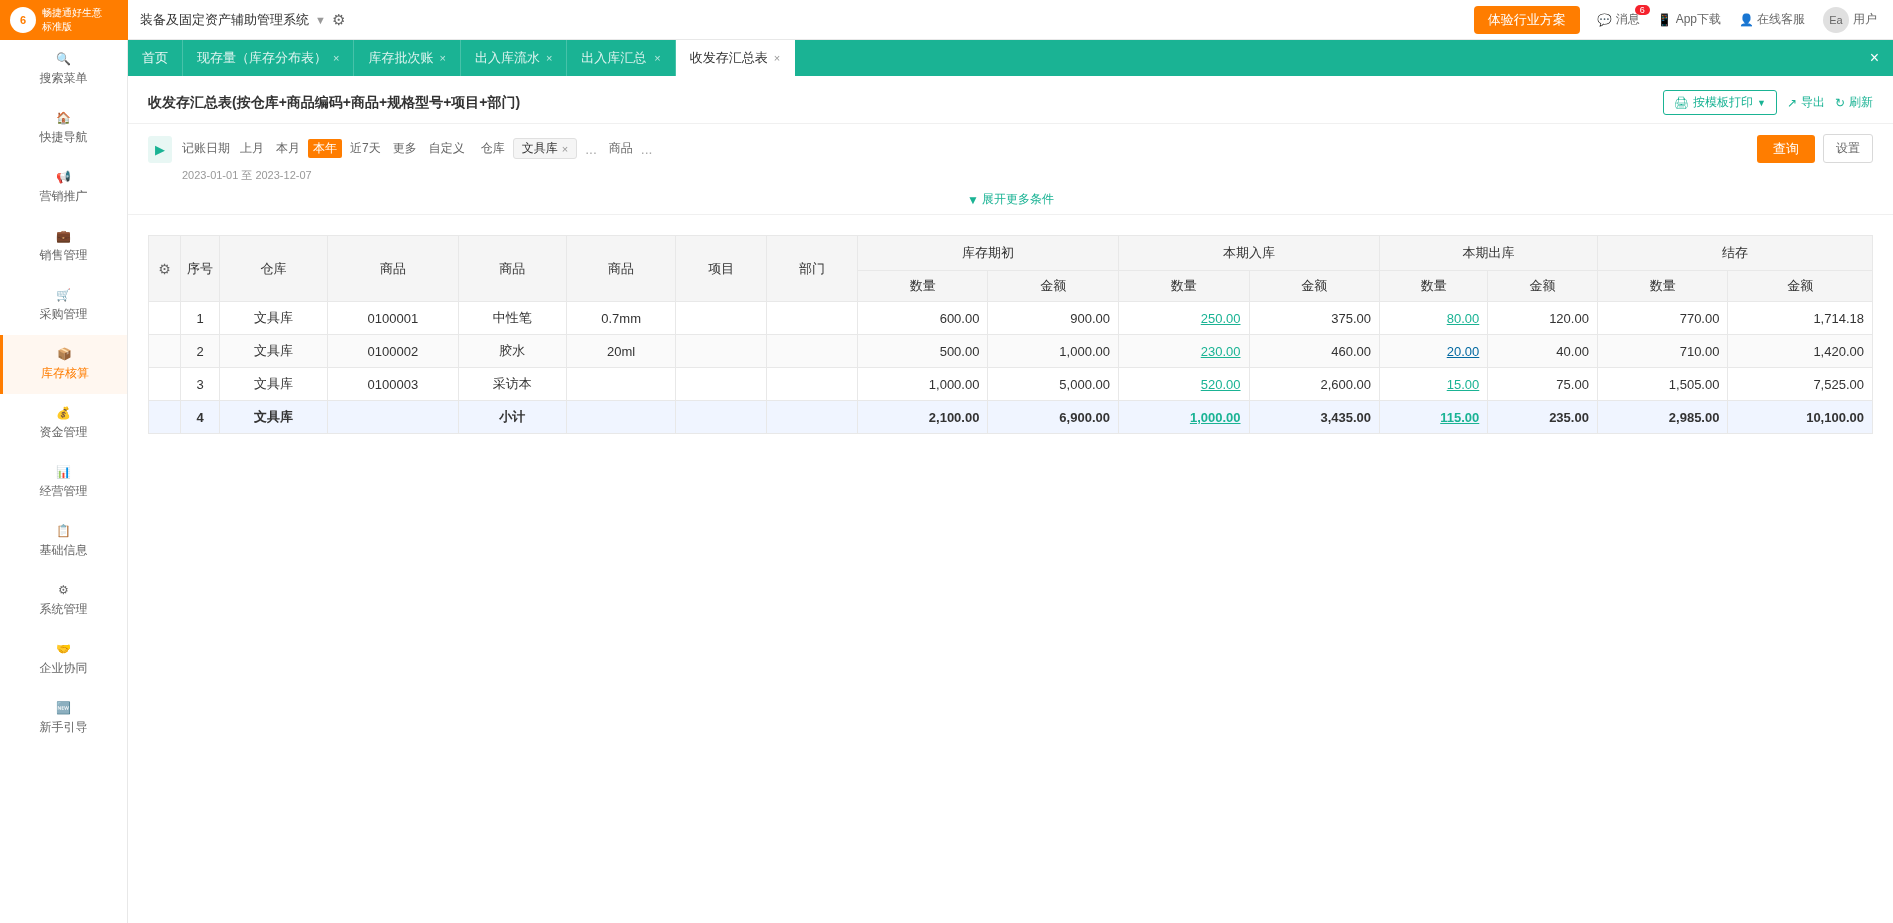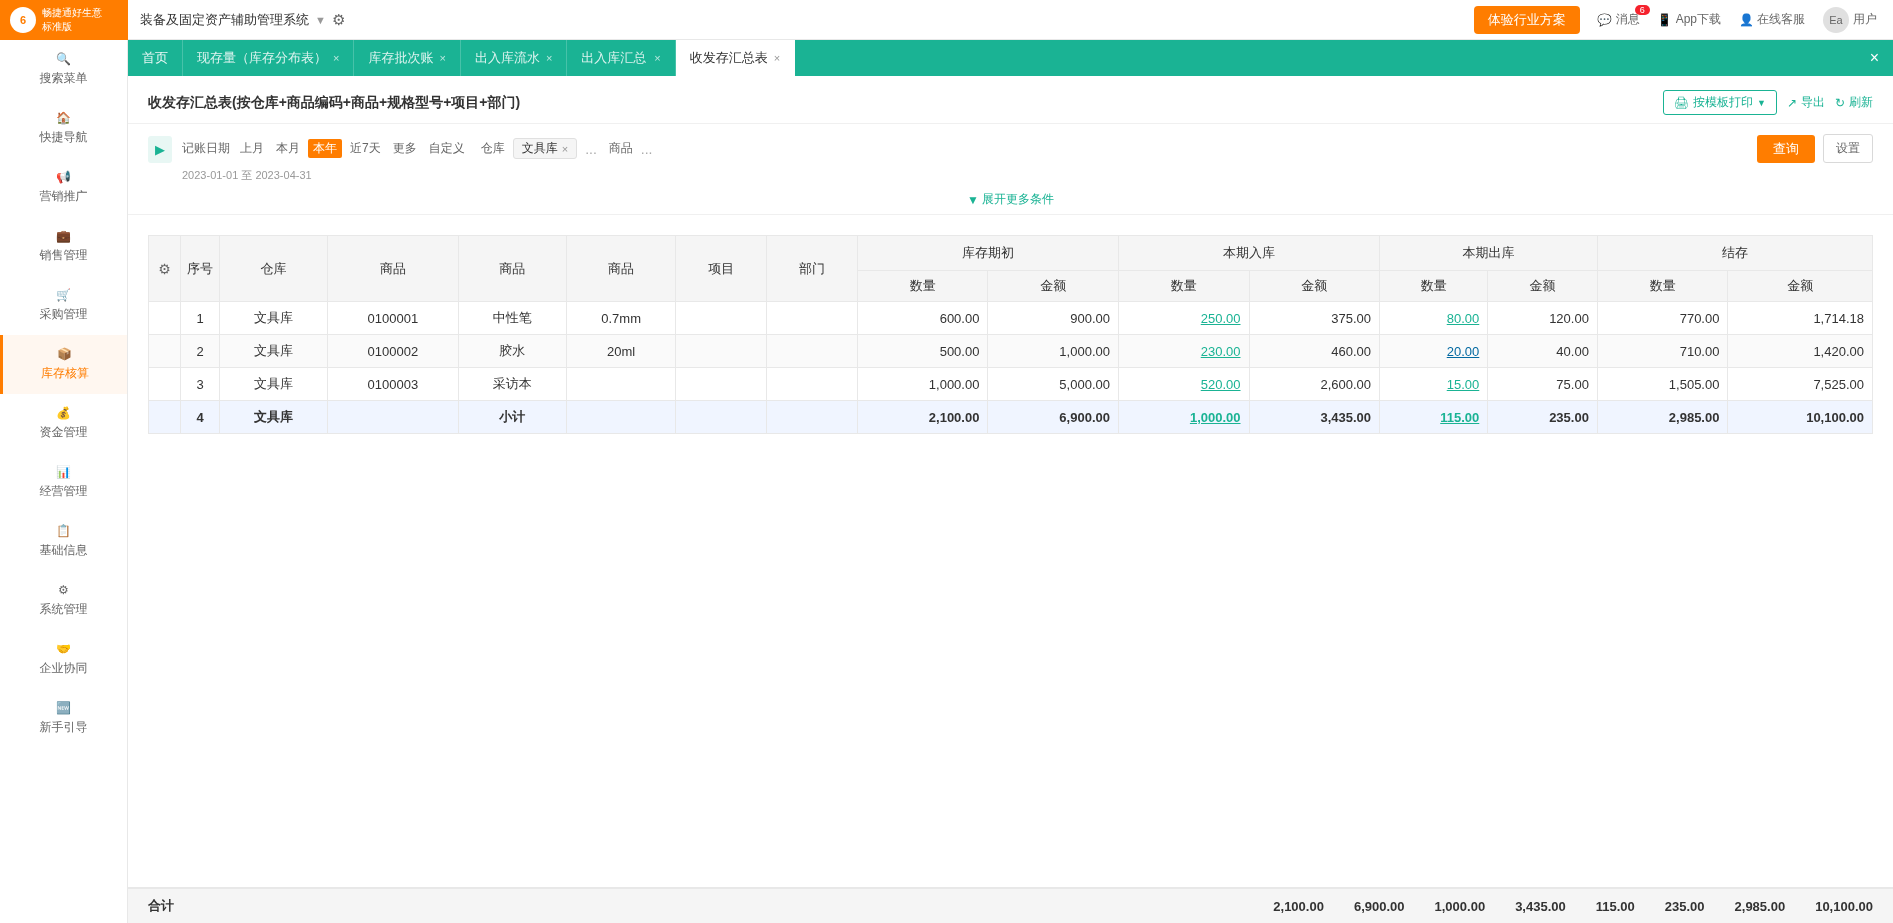--- a/index.html
+++ b/index.html
@@ -177,21 +177,21 @@
               <div style="display:flex; align-items:center; gap:8px;">
                 <span style="color:#666;font-size:12px;">商品</span>
                 <span style="color:#aaa;font-size:14px;cursor:pointer;">...</span>
               </div>
               <div style="margin-left:auto; display:flex; align-items:center; gap:8px;">
                 <button style="background:#ff7d00;color:#fff;border:none;border-radius:3px;padding:5px 16px;cursor:pointer;font-size:13px;">查询</button>
                 <button style="background:#fff;color:#666;border:1px solid #d9d9d9;border-radius:3px;padding:5px 12px;cursor:pointer;font-size:12px;">设置</button>
               </div>
             </div>
             <div style="margin-top:4px;">
-              <span style="font-size:11px;color:#999;">2023-01-01 至 2023-04-31</span>
+              <span style="font-size:11px;color:#999;">2023-01-01 至 2023-12-07</span>
             </div>
           </div>
         </div>
         <div style="margin-top:8px; text-align:center;">
           <span style="display:inline-flex;align-items:center;gap:3px;color:#1ab394;font-size:12px;cursor:pointer;">
             <span>▼</span>
             <span>展开更多条件</span>
           </span>
         </div>
       </div>
@@ -302,30 +302,15 @@
               <td style="border:1px solid #e8e8e8;padding:7px 8px;text-align:right;font-weight:bold;">235.00</td>
               <td style="border:1px solid #e8e8e8;padding:7px 8px;text-align:right;font-weight:bold;">2,985.00</td>
               <td style="border:1px solid #e8e8e8;padding:7px 8px;text-align:right;font-weight:bold;">10,100.00</td>
             </tr>
           </tbody>
         </table>
       </div>
 
     </div>
 
-    <div style="position:sticky;bottom:0;background:#f5f5f5;border-top:2px solid #e8e8e8;height:36px;display:flex;align-items:center;padding:0 20px;font-size:13px;font-weight:bold;flex-shrink:0;">
-      <div style="display:flex; align-items:center; width:100%; gap:0;">
-        <span style="margin-right:16px;">合计</span>
-        <div style="display:flex; flex:1; justify-content:flex-end; gap:30px;">
-          <span>2,100.00</span>
-          <span>6,900.00</span>
-          <span>1,000.00</span>
-          <span>3,435.00</span>
-          <span>115.00</span>
-          <span>235.00</span>
-          <span>2,985.00</span>
-          <span>10,100.00</span>
-        </div>
-      </div>
-    </div>
 
   </div>
 </div>
 
 </body></html>

